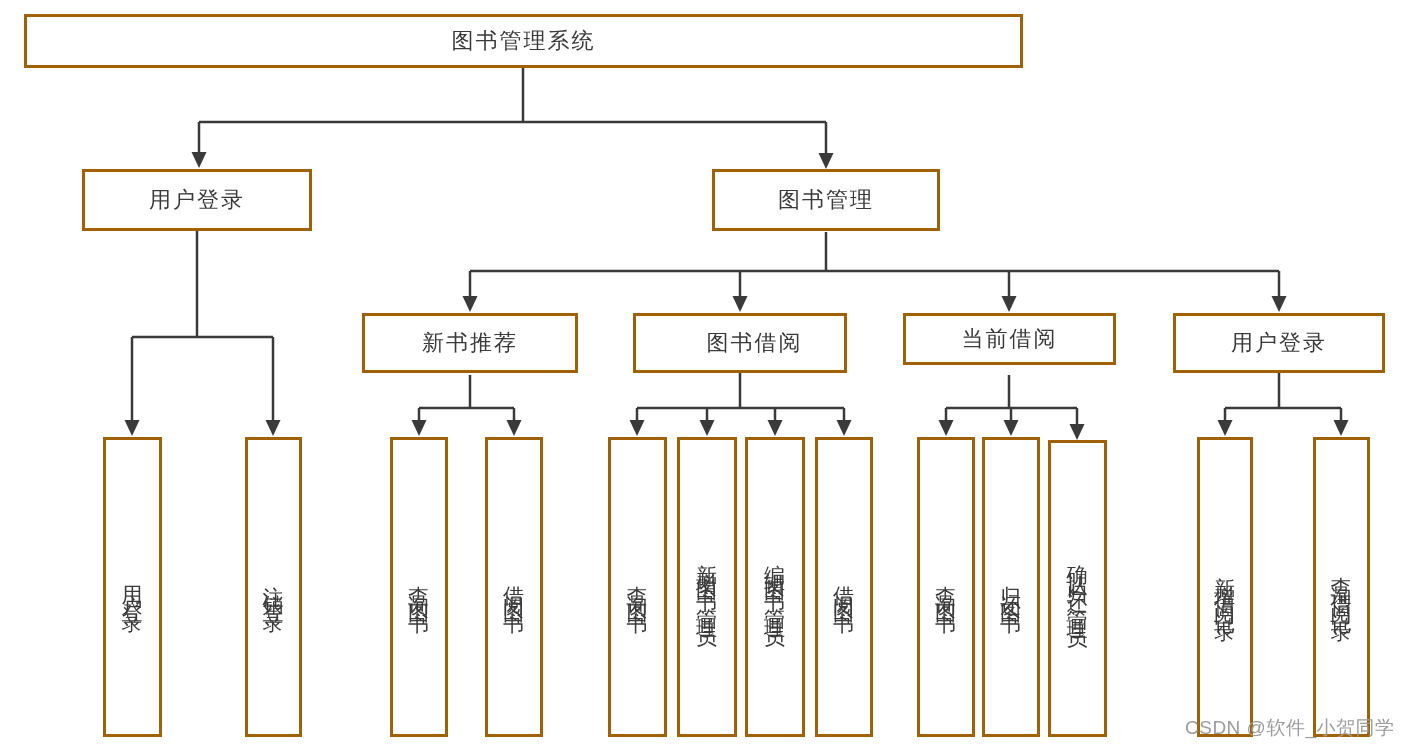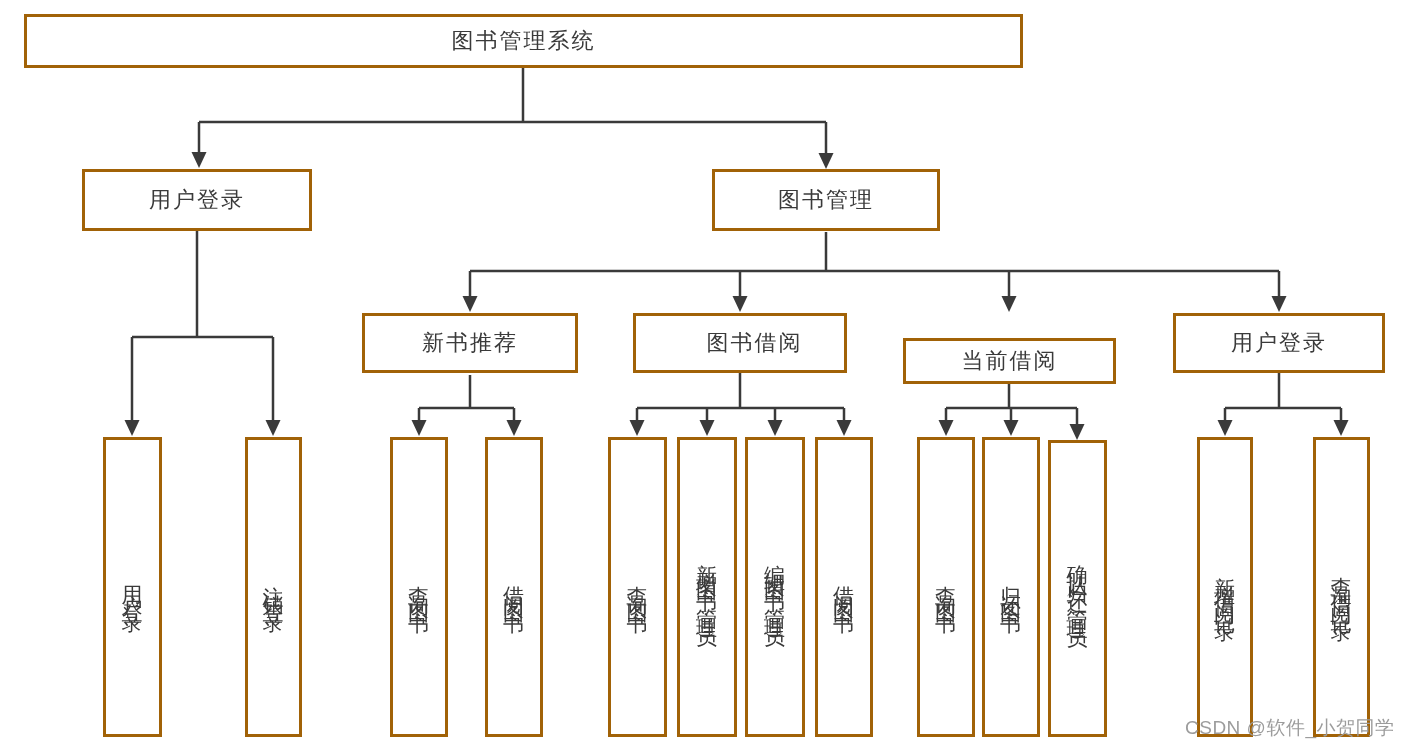--- a/index.html
+++ b/index.html
@@ -169,21 +169,21 @@
   <div class="node h" style="left:712px; top:169px; width:228px; height:62px;">
     <span>图书管理</span>
   </div>
 
   <div class="node h" style="left:362px; top:313px; width:216px; height:60px;">
     <span>新书推荐</span>
   </div>
   <div class="node h" style="left:633px; top:313px; width:214px; height:60px;padding-left:29px;">
     <span>图书借阅</span>
   </div>
-  <div class="node h" style="left:903px; top:313px; width:213px; height:46px;margin-top:25px;">
+  <div class="node h" style="left:903px; top:313px; width:213px; height:52px;">
     <span>当前借阅</span>
   </div>
   <div class="node h" style="left:1173px; top:313px; width:212px; height:60px;">
     <span>用户登录</span>
   </div>
 
   <div class="node v" style="left:103px; top:437px; width:59px; height:300px;">
     <span>用户登录</span>
   </div>
   <div class="node v" style="left:245px; top:437px; width:57px; height:300px;">

